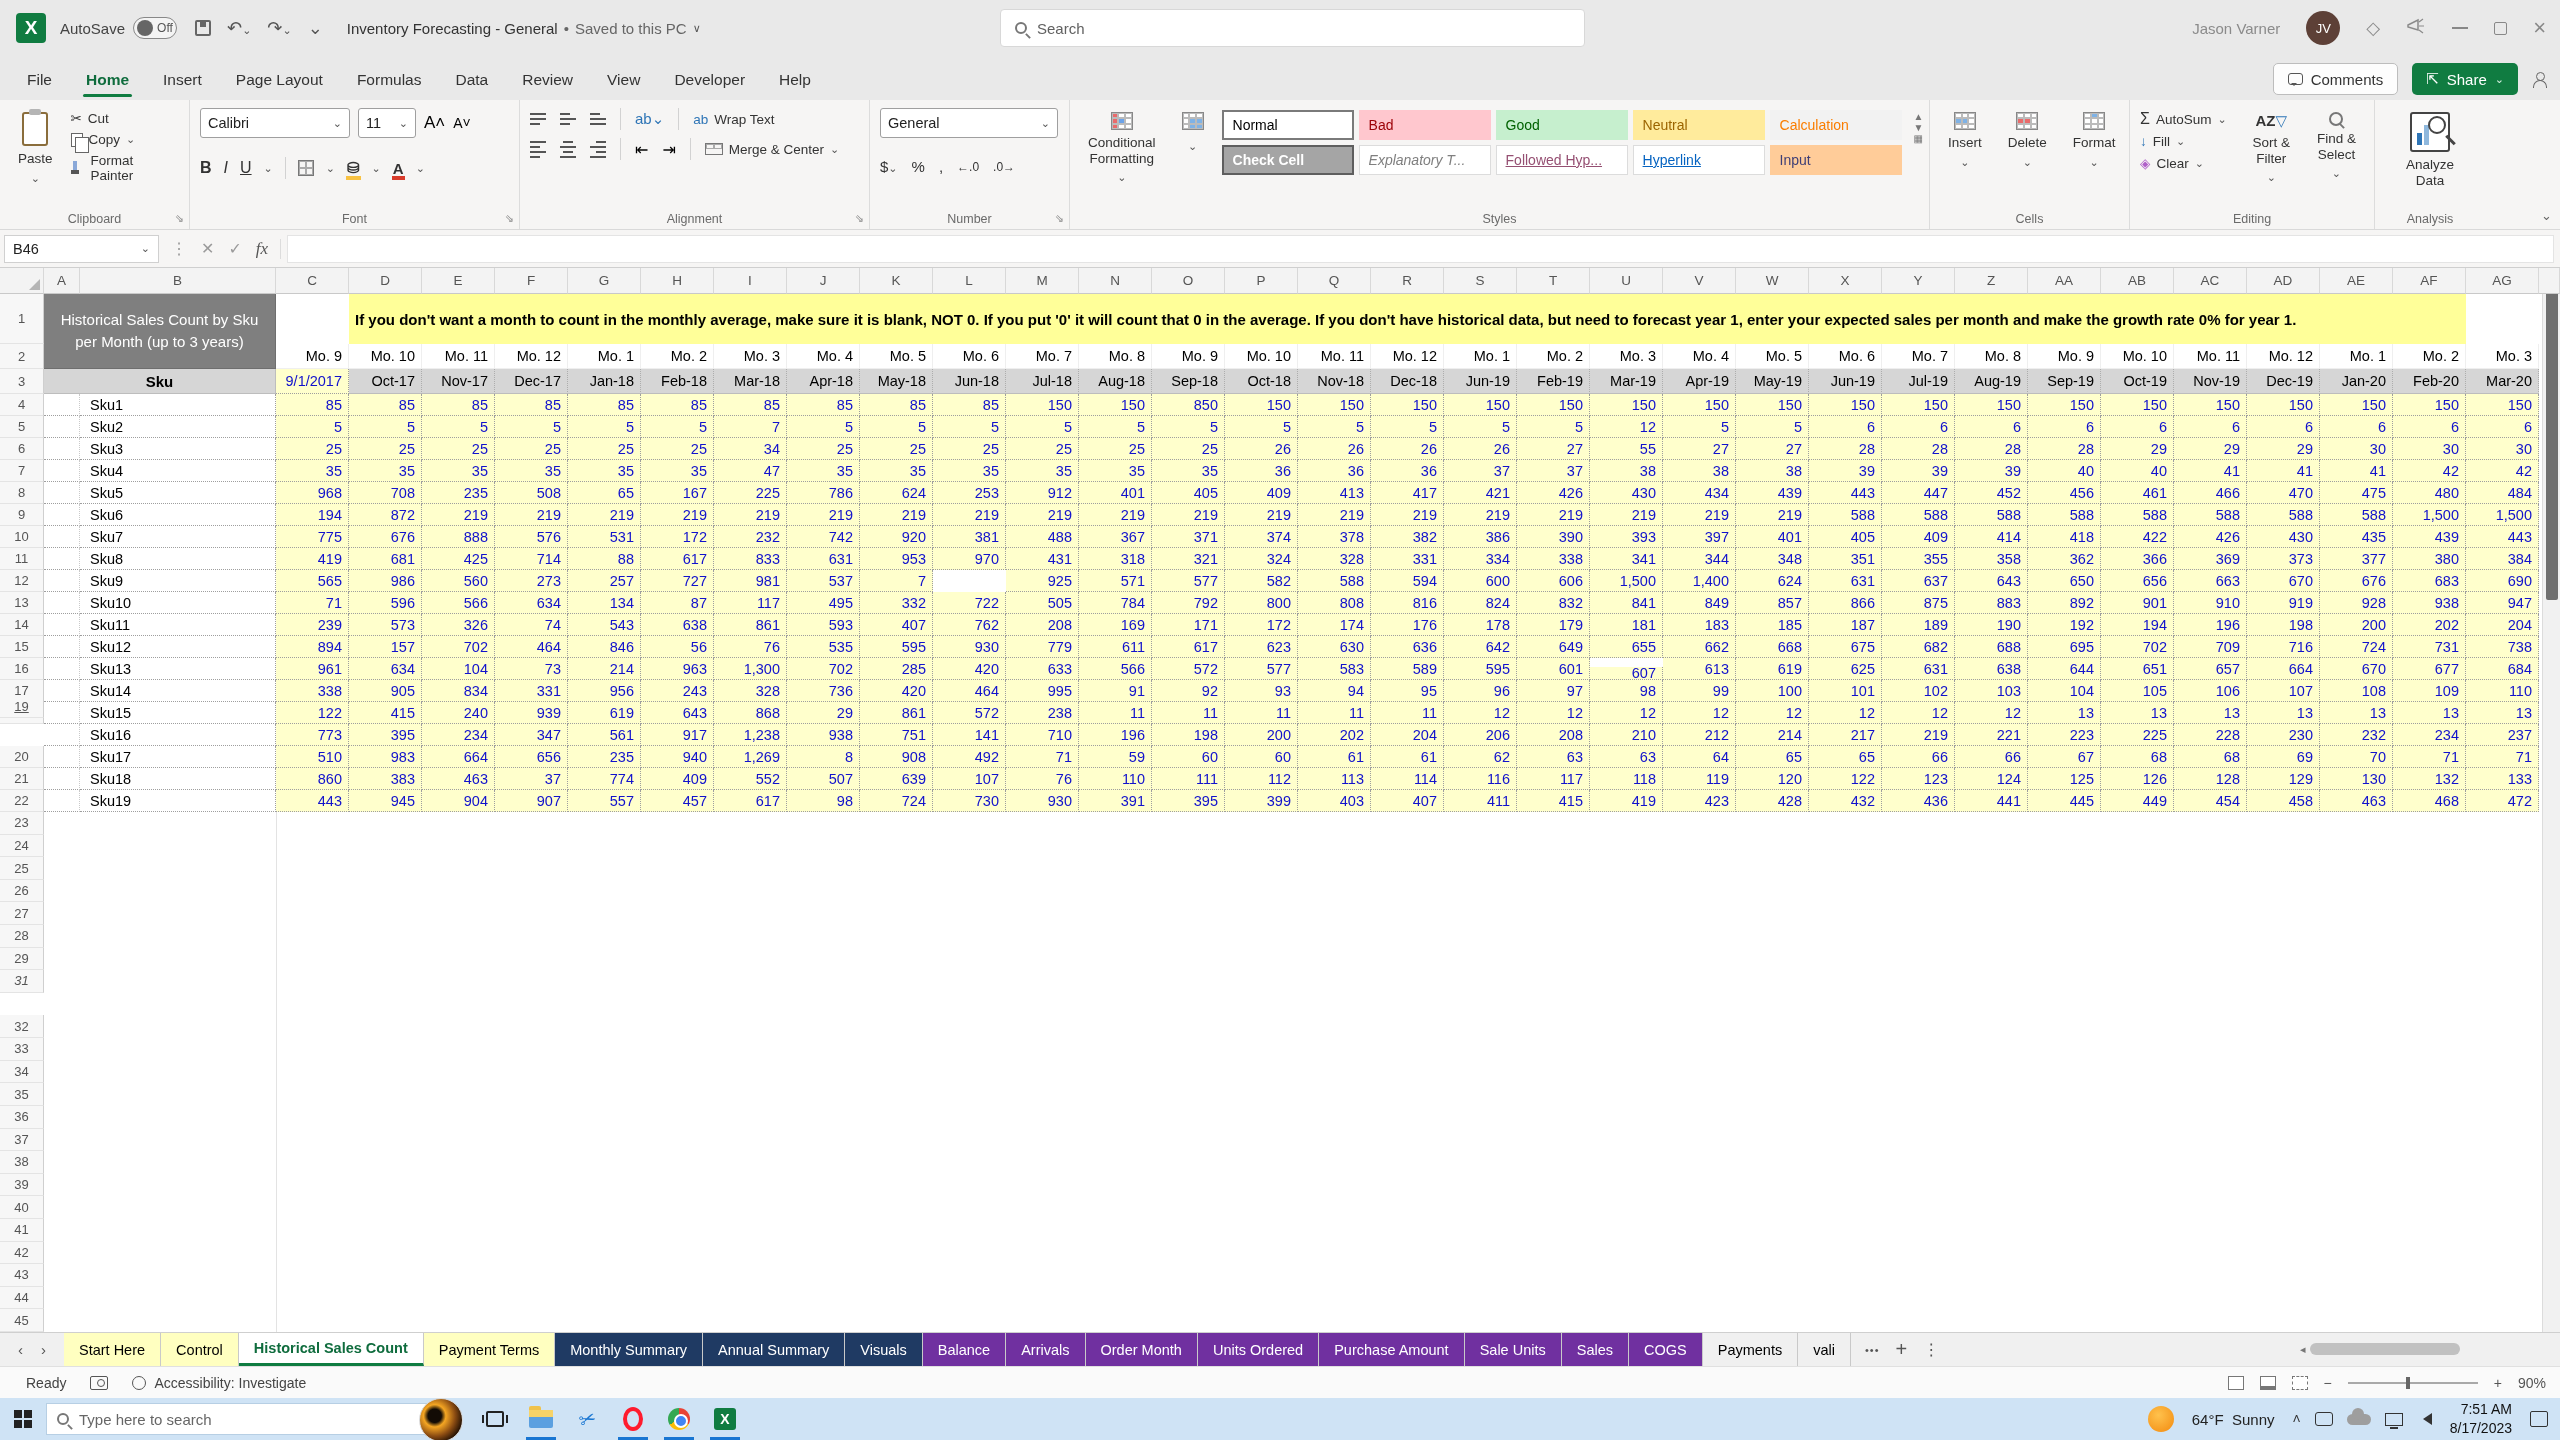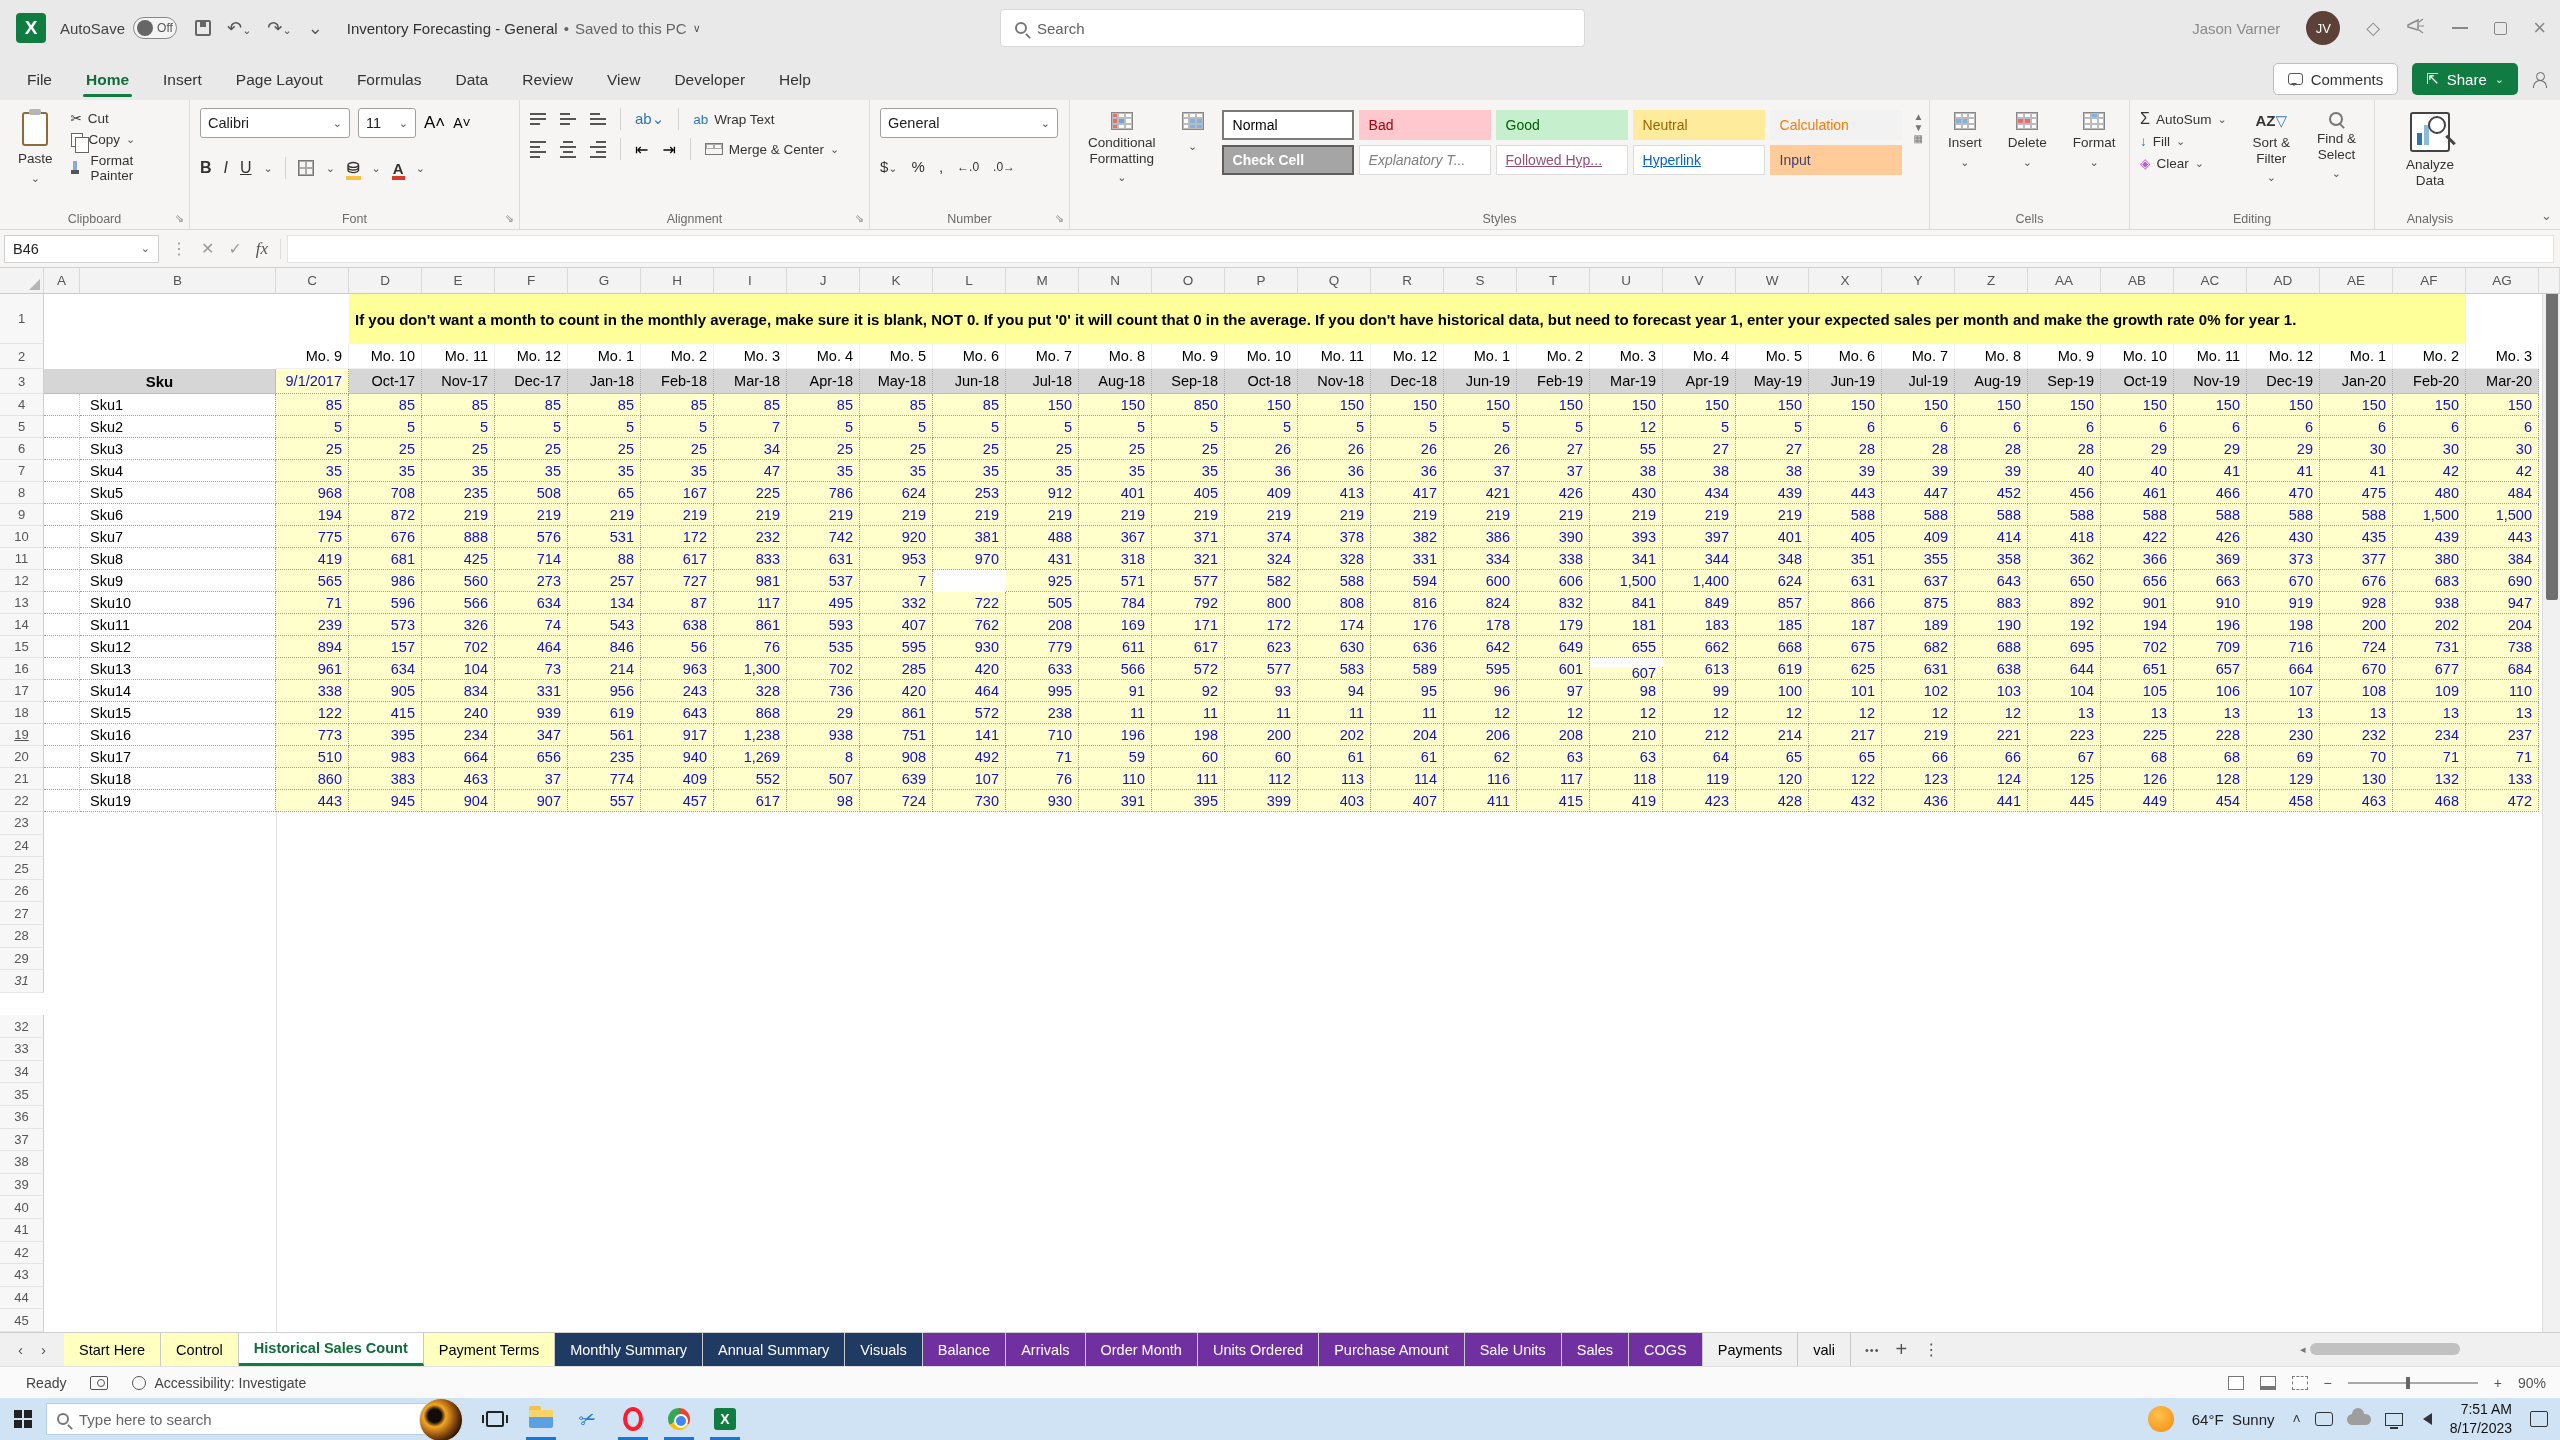--- a/index.html
+++ b/index.html
@@ -608,21 +608,21 @@
       <div class="gutter-num" style="top: 236px; height: 22px;">9</div>
       <div class="gutter-num" style="top: 258px; height: 22px;">10</div>
       <div class="gutter-num" style="top: 280px; height: 22px;">11</div>
       <div class="gutter-num" style="top: 302px; height: 22px;">12</div>
       <div class="gutter-num" style="top: 324px; height: 22px;">13</div>
       <div class="gutter-num" style="top: 346px; height: 22px;">14</div>
       <div class="gutter-num" style="top: 368px; height: 22px;">15</div>
       <div class="gutter-num" style="top: 390px; height: 22px;">16</div>
       <div class="gutter-num" style="top: 412px; height: 22px;">17</div>
       <div class="gutter-num" style="top: 434px; height: 22px;">18</div>
-      <div class="gutter-num" style="top: 456px; height: 22px; text-decoration: underline;">19</div>
+      <div class="gutter-num" style="top: 428px; height: 22px; text-decoration: underline;">19</div>
       <div class="gutter-num" style="top: 478px; height: 22px;">20</div>
       <div class="gutter-num" style="top: 500px; height: 22px;">21</div>
       <div class="gutter-num" style="top: 522px; height: 22px;">22</div>
       <div class="gutter-num" style="top: 544px; height: 22.6087px;">23</div>
       <div class="gutter-num" style="top: 566.609px; height: 22.6087px;">24</div>
       <div class="gutter-num" style="top: 589.217px; height: 22.6087px;">25</div>
       <div class="gutter-num" style="top: 611.826px; height: 22.6087px;">26</div>
       <div class="gutter-num" style="top: 634.435px; height: 22.6087px;">27</div>
       <div class="gutter-num" style="top: 657.043px; height: 22.6087px;">28</div>
       <div class="gutter-num" style="top: 679.652px; height: 22.6087px;">29</div>
@@ -636,20 +636,21 @@
       <div class="gutter-num" style="top: 860.522px; height: 22.6087px;">37</div>
       <div class="gutter-num" style="top: 883.13px; height: 22.6087px;">38</div>
       <div class="gutter-num" style="top: 905.739px; height: 22.6087px;">39</div>
       <div class="gutter-num" style="top: 928.348px; height: 22.6087px;">40</div>
       <div class="gutter-num" style="top: 950.957px; height: 22.6087px;">41</div>
       <div class="gutter-num" style="top: 973.565px; height: 22.6087px;">42</div>
       <div class="gutter-num" style="top: 996.174px; height: 22.6087px;">43</div>
       <div class="gutter-num" style="top: 1018.78px; height: 22.6087px;">44</div>
       <div class="gutter-num" style="top: 1041.39px; height: 22.6087px;">45</div>
       <div class="vline-bc" style="left: 276px;"></div>
+      <div class="titlecell" style="left: 44px; top: 26px; width: 232px; height: 75px;">Historical Sales Count by Sku per Month (up to 3 years)</div>
       <div class="cell" style="position: absolute; left: 276px; top: 26px; width: 73px; height: 50px; border: none; background: rgb(255, 255, 255);"></div>
       <div class="noteband" style="left: 349px; top: 26px; width: 2117px; height: 50px;">If you don't want a month to count in the monthly average, make sure it is blank, NOT 0. If you put '0' it will count that 0 in the average. If you don't have historical data, but need to forecast year 1, enter your expected sales per month and make the growth rate 0% for year 1.</div>
       <div class="grow" style="left: 276px; top: 76px; height: 25px;">
         <div class="cell mo" style="width: 73px;">Mo. 9</div>
         <div class="cell mo" style="width: 73px;">Mo. 10</div>
         <div class="cell mo" style="width: 73px;">Mo. 11</div>
         <div class="cell mo" style="width: 73px;">Mo. 12</div>
         <div class="cell mo" style="width: 73px;">Mo. 1</div>
         <div class="cell mo" style="width: 73px;">Mo. 2</div>
         <div class="cell mo" style="width: 73px;">Mo. 3</div>

